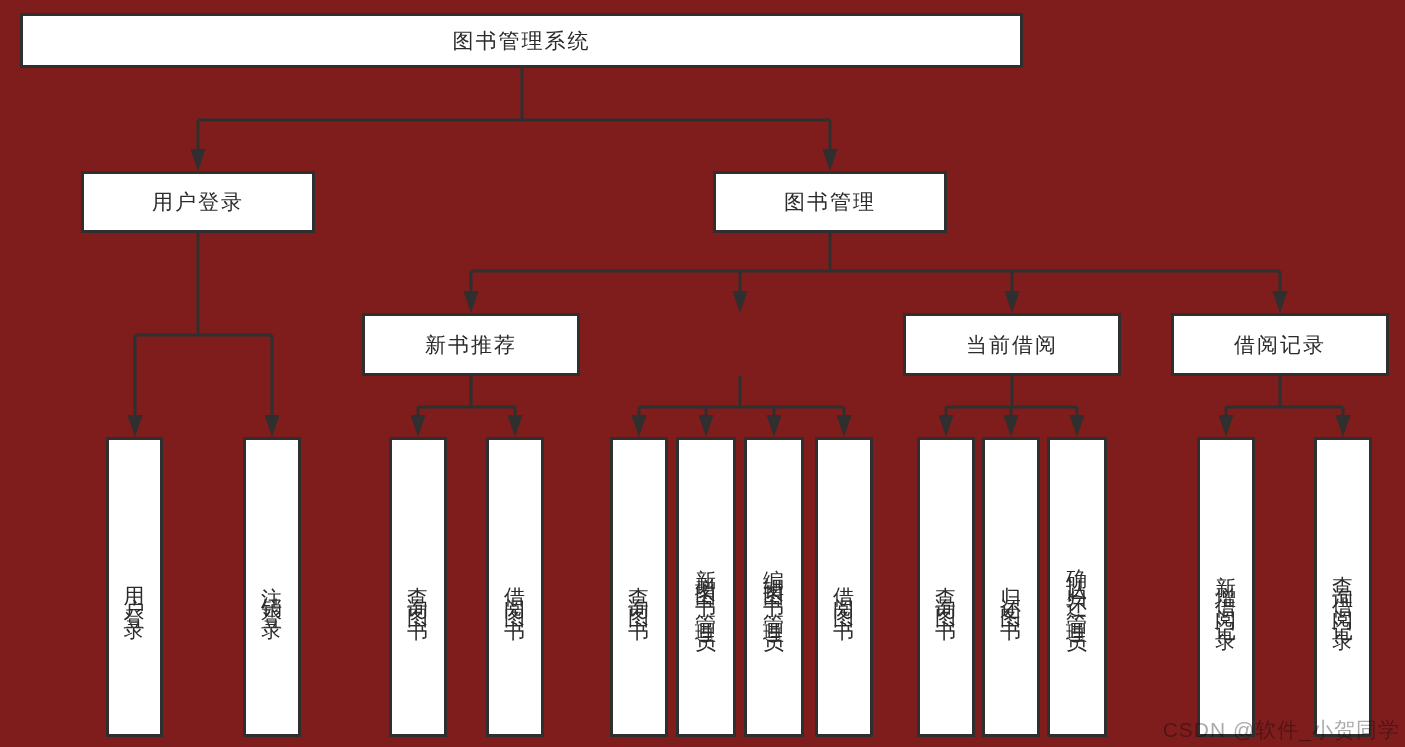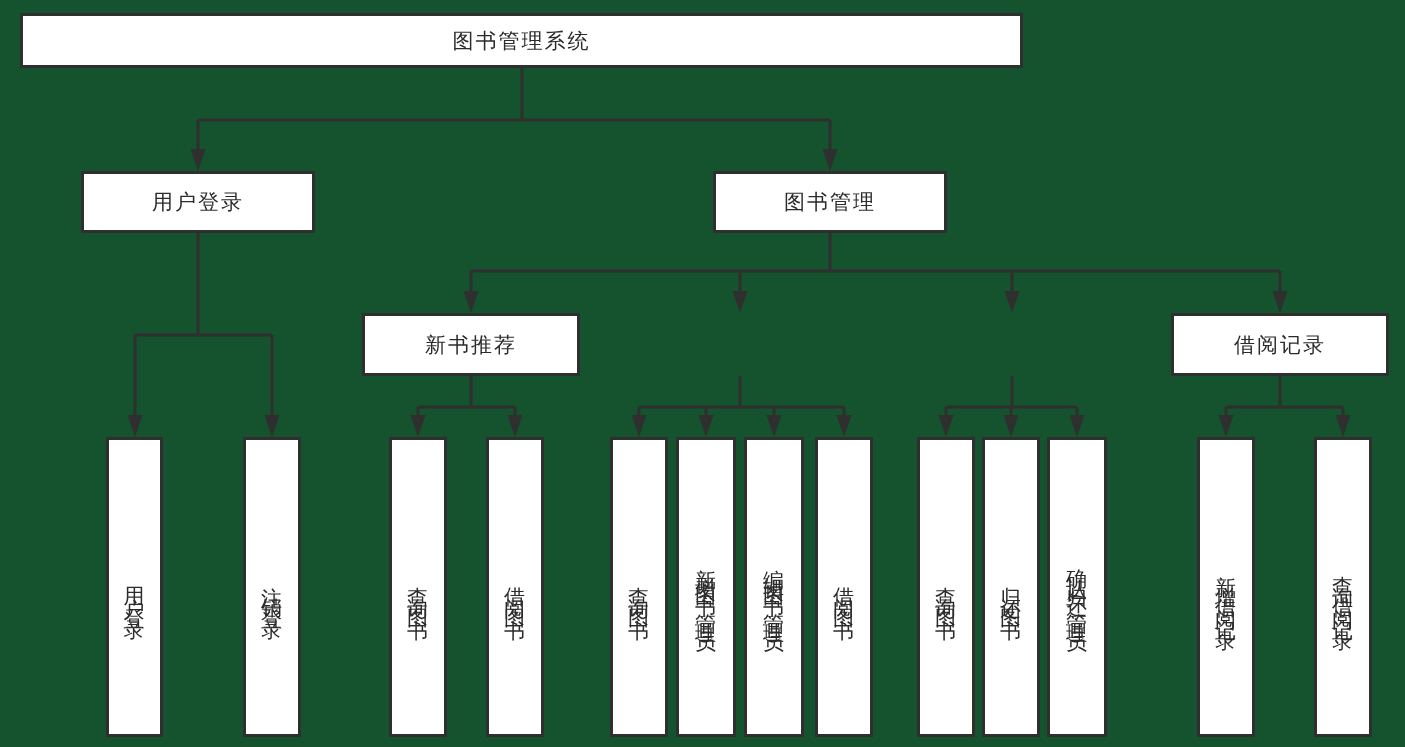--- a/index.html
+++ b/index.html
@@ -1,19 +1,19 @@
 <!DOCTYPE html>
 <html><head>
 <meta charset="utf-8">
 <style>
   html,body { margin:0; padding:0; background:#ffffff; }
   .stage {
     position:relative;
     width:1405px; height:747px;
-    background:#14532d;
+    background:#7f1d1d;
     font-family:"Liberation Sans", sans-serif;
     overflow:hidden;
   }
   svg.connectors { position:absolute; left:0; top:0; width:1405px; height:747px; }
   .box {
     position:absolute;
     box-sizing:border-box;
     border:3px solid #2f2f2f;
     background:#ffffff;
     display:flex;
@@ -100,20 +100,23 @@
   <div class="box" style="left:81px; top:171px; width:234px; height:62px;">
     <span class="hlabel">用户登录</span>
   </div>
   <div class="box" style="left:362px; top:313px; width:218px; height:63px;">
     <span class="hlabel">新书推荐</span>
   </div>
 
   <div class="box" style="left:713px; top:171px; width:234px; height:62px;">
     <span class="hlabel">图书管理</span>
   </div>
+  <div class="box" style="left:903px; top:313px; width:218px; height:63px;">
+    <span class="hlabel">当前借阅</span>
+  </div>
   <div class="box" style="left:1171px; top:313px; width:218px; height:63px;align-items:center;">
     <span class="hlabel">借阅记录</span>
   </div>
 
   <div class="box leaf" style="left:106px; top:437px; width:57px; height:300px;">
     <span class="vlabel">用户登录</span>
   </div>
   <div class="box leaf" style="left:243px; top:437px; width:58px; height:300px;">
     <span class="vlabel">注销登录</span>
   </div>
@@ -148,14 +151,15 @@
     <span class="vlabel tight">确认归还（管理员）</span>
   </div>
 
   <div class="box leaf" style="left:1197px; top:437px; width:58px; height:300px;">
     <span class="vlabel">新增借阅记录</span>
   </div>
   <div class="box leaf" style="left:1314px; top:437px; width:58px; height:300px;">
     <span class="vlabel">查询借阅记录</span>
   </div>
 
+  <div class="watermark">CSDN @软件_小贺同学</div>
 
 </div>
 
 </body></html>

